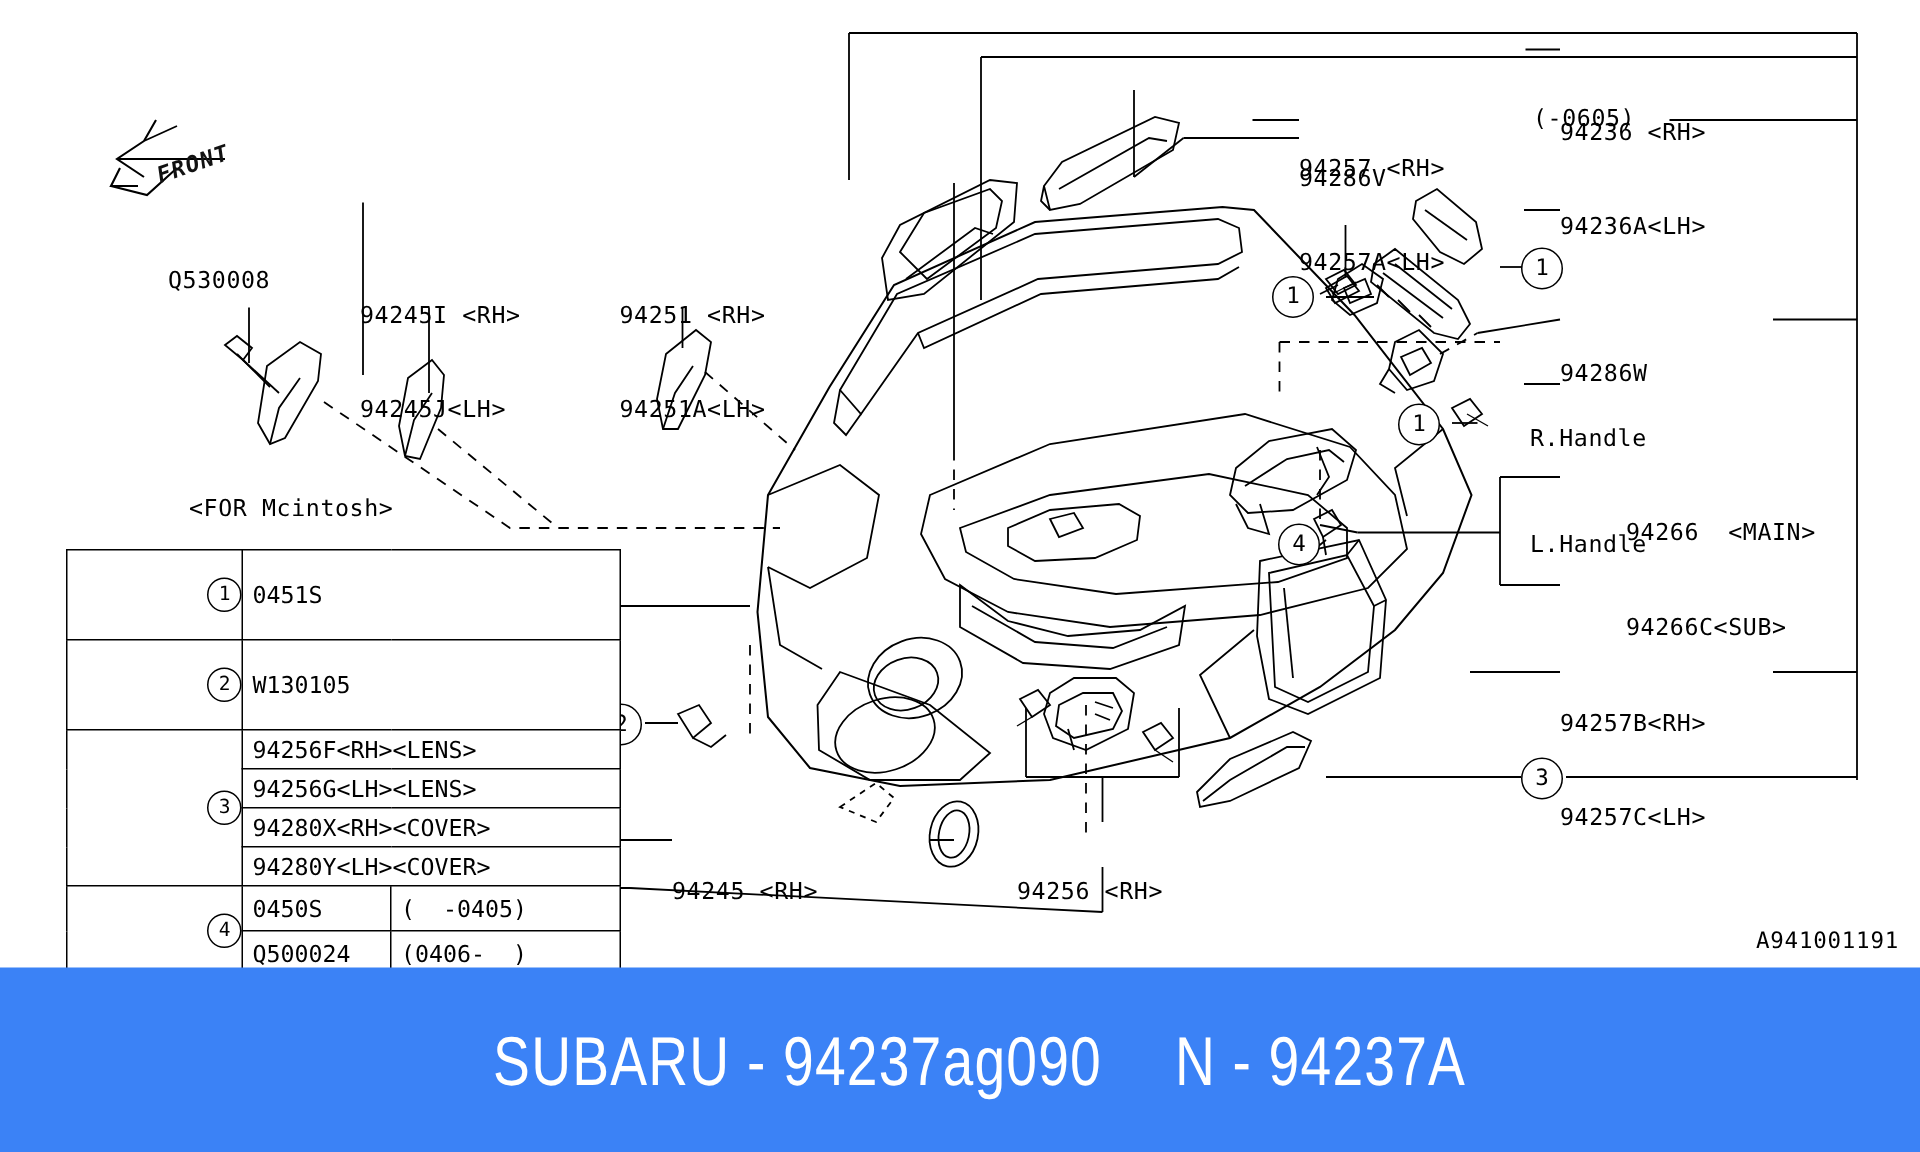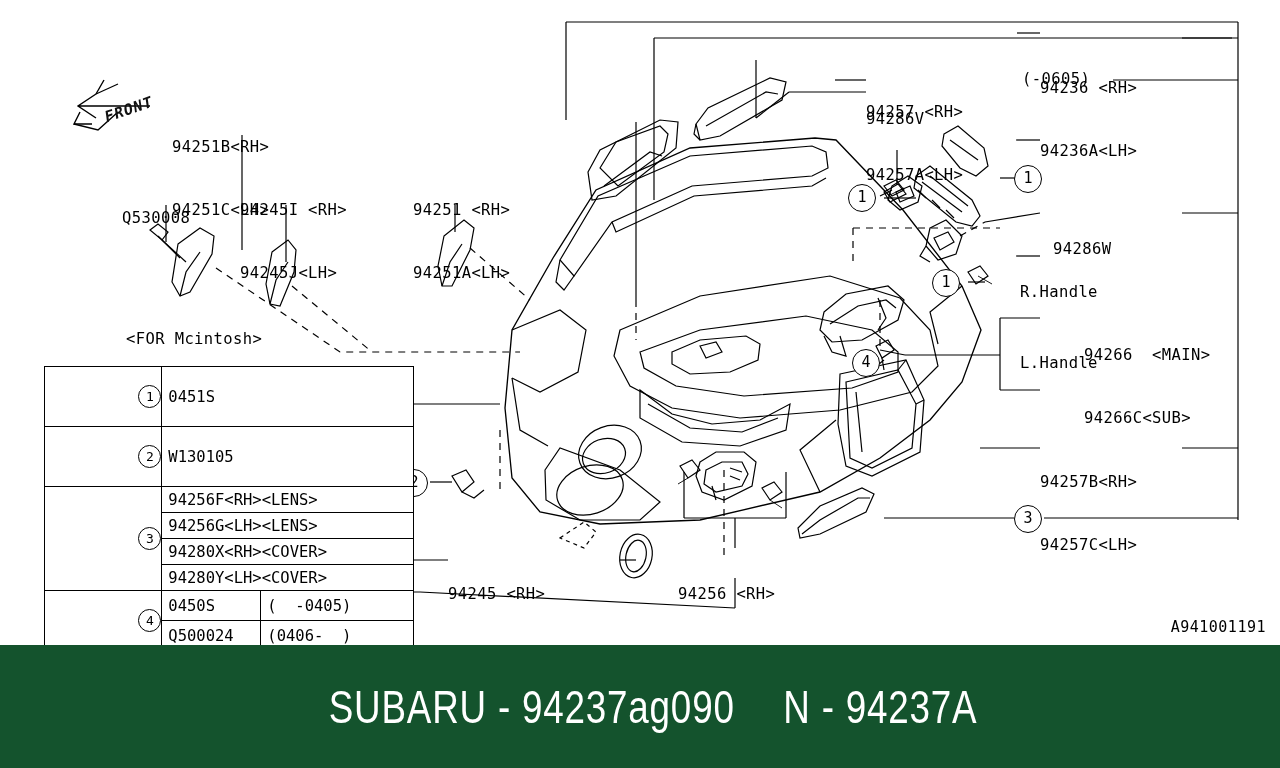--- a/index.html
+++ b/index.html
@@ -85,21 +85,21 @@
   
   #refcode{
     position:absolute;right:14px;top:618px;
     font-family:"DejaVu Sans Mono","Liberation Mono",monospace;
     font-size:15px;color:#000;letter-spacing:0.5px;
   }
 
   
   #footer{
     position:absolute;left:0;top:645px;width:1280px;height:123px;
-    background:#14532d;
+    background:#3b82f6;
   }
   #footer-inner{
     position:absolute;left:0;top:0;width:1280px;height:123px;
     display:flex;align-items:center;justify-content:center;
   }
   .ftxt{
     font-family:"Liberation Sans","DejaVu Sans",sans-serif;
     color:#ffffff;
     font-size:46px;
     letter-spacing:1px;
@@ -326,26 +326,22 @@
 
         <path d="M452 476 L466 470 L474 482 L462 492 Z"></path>
         <path d="M462 492 L474 498 L484 490"></path>
 
         <path d="M560 538 L584 522 L596 532 L584 548 Z" stroke-dasharray="4 4"></path>
       </g>
     </svg>
 
     <div class="front-txt" style="left:108px;top:108px;">FRONT</div>
 
-    <div class="lbl" style="left:122px;top:178px;margin-top:31px;">Q530008</div>
-
-    <div class="lbl l2" style="left:172px;top:95px;">
-      <div>94251B&lt;RH&gt;</div>
-      <div>94251C&lt;LH&gt;</div>
-    </div>
+    <div class="lbl" style="left:112px;top:178px;">Q530008</div>
+
 
     <div class="lbl l2" style="left:240px;top:158px;">
       <div>94245I &lt;RH&gt;</div>
       <div>94245J&lt;LH&gt;</div>
     </div>
 
     <div class="lbl l2" style="left:413px;top:158px;">
       <div>94251 &lt;RH&gt;</div>
       <div>94251A&lt;LH&gt;</div>
     </div>
@@ -367,21 +363,21 @@
 
     <div class="lbl" style="left:866px;top:110px;">94286V</div>
 
     <div class="lbl l2" style="left:1040px;top:36px;">
       <div>94236 &lt;RH&gt;</div>
       <div>94236A&lt;LH&gt;</div>
     </div>
 
 
 
-    <div class="lbl" style="left:1040px;top:240px;margin-left:13px;">94286W</div>
+    <div class="lbl" style="left:1040px;top:240px;">94286W</div>
 
     <div class="lbl" style="left:1020px;top:283px;">R.Handle</div>
     <div class="lbl l2" style="left:1084px;top:303px;">
       <div>94266  &lt;MAIN&gt;</div>
       <div>94266C&lt;SUB&gt;</div>
     </div>
 
     <div class="lbl" style="left:1020px;top:354px;">L.Handle</div>
 
     <div class="lbl l2" style="left:1040px;top:430px;">

